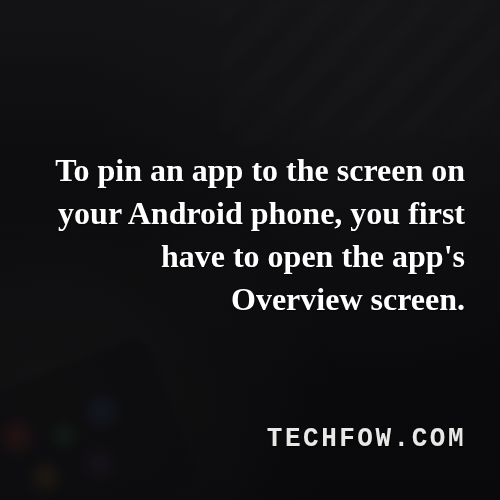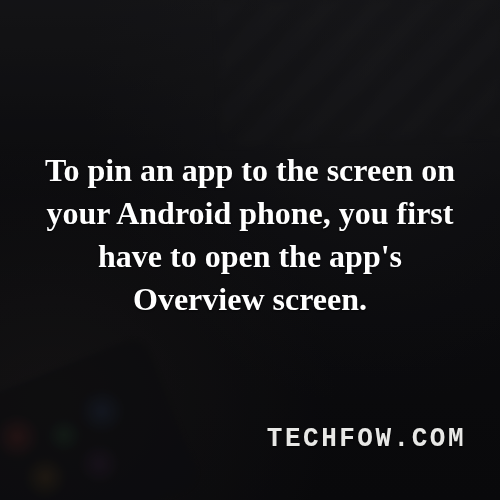--- a/index.html
+++ b/index.html
@@ -69,21 +69,21 @@
       display: flex;
       flex-direction: column;
       align-items: center;
       justify-content: center;
       padding: 30px 35px 60px 35px;
     }
     .main-text {
       color: #ffffff;
       font-size: 32px;
       line-height: 1.35;
-      text-align: center;
+      text-align: right;
       font-weight: bold;
       font-family: Georgia, 'Times New Roman', serif;
       text-shadow: 0 1px 2px rgba(0,0,0,0.6);
     }
     .watermark {
       position: absolute;
       bottom: 46px;
       right: 34px;
       color: #e8e8e6;
       font-size: 26px;

